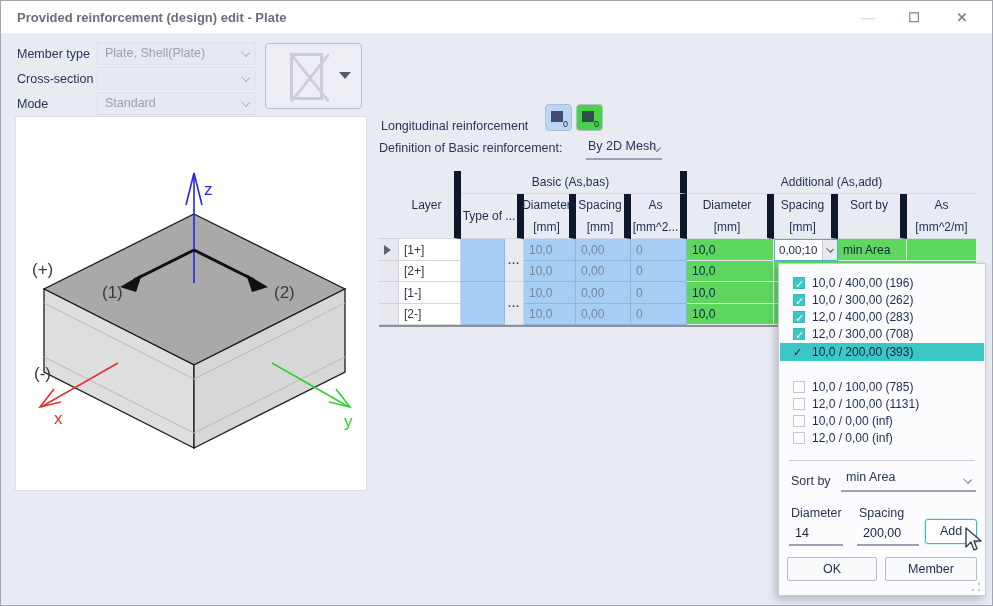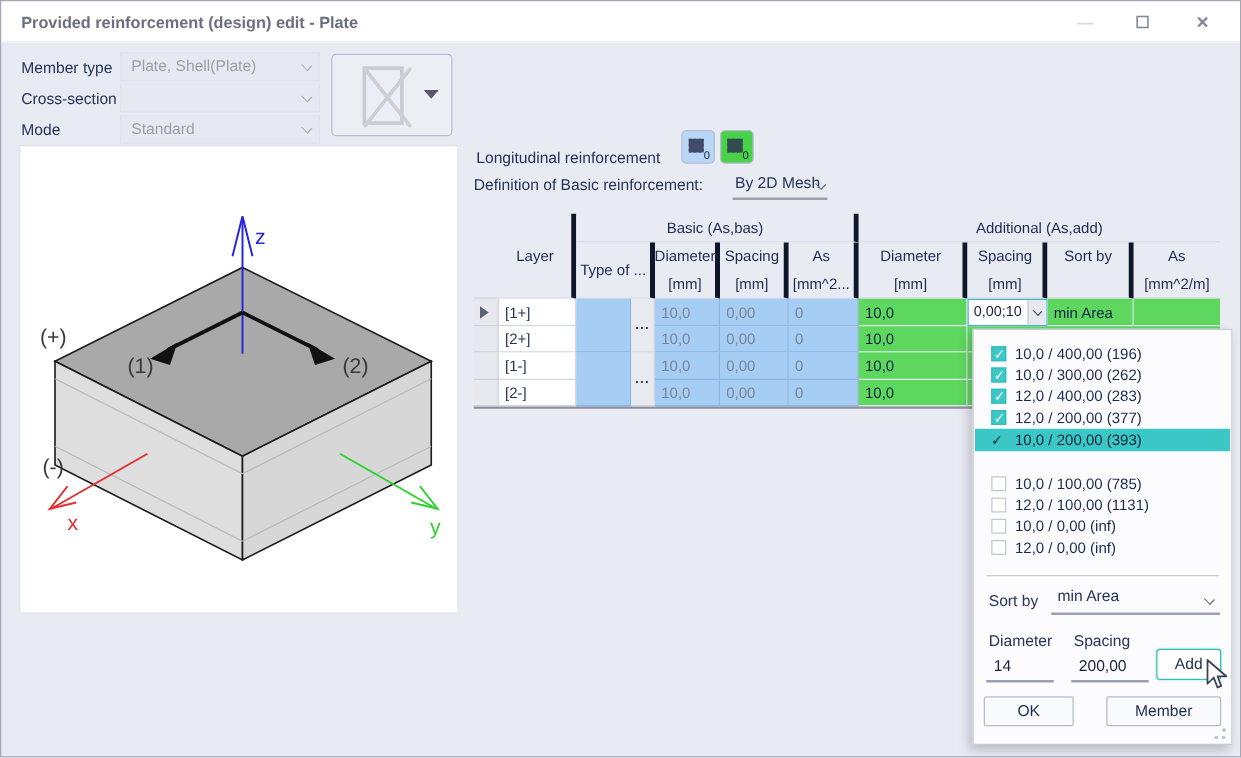--- a/index.html
+++ b/index.html
@@ -36,21 +36,21 @@
        repeating-linear-gradient(to bottom, #2c3550 0 2px, transparent 2px 4px),
        #2c3550; opacity:.85; }
   .iconbtn .cnt { position:absolute; right:3px; bottom:1px; font-size:9px; color:#17233f; }
   .combo-flat { border-bottom:2px solid #9aa0b2; font-size:12.5px; color:#27345a; }
   .combo-flat .fchev { border-color:#6a7184; }
   
   .rtable { left:378px; top:170px; display:grid;
     grid-template-columns:20px 62px 44px 19px 52px 55px 56px 87px 64px 69px 69px;
     grid-template-rows:23px 22px 23px 22px 21px 22px 21px;
     border-bottom:2px solid #8d919e; }
-  .hc { font-size:12px; color:#1e2c52; display:flex; align-items:center; justify-content:center; border-right:4px solid #0f172a; border-bottom:1px solid #d8dbe6; background:#e9ebf3; }
+  .hc { font-size:12px; color:#1e2c52; display:flex; align-items:center; justify-content:center; border-right:7px solid #0f172a; border-bottom:1px solid #d8dbe6; background:#e9ebf3; }
   .hc.nob { border-bottom:none; }
   .sel { background:#e7e9ef; border-right:1px solid #cfd2de; border-bottom:1px solid #cfd2de; position:relative; }
   .sel .tri { position:absolute; left:5px; top:6px; width:0; height:0; border-top:5px solid transparent; border-bottom:5px solid transparent; border-left:7px solid #5b6170; }
   .lay { background:#ffffff; border-right:1px solid #d3d6e1; border-bottom:1px solid #d3d6e1; font-size:12px; color:#2a3550; display:flex; align-items:center; padding-left:5px; }
   .bc { background:#a6cdf3; border-right:1px solid #8db6e2; border-bottom:1px solid #8db6e2; font-size:12px; color:#7b8498; display:flex; align-items:center; padding-left:5px; }
   .gc { background:#5dd75d; border-right:1px solid #e2e6ee; border-bottom:1px solid #e2e6ee; font-size:12px; color:#13234a; display:flex; align-items:center; padding-left:5px; }
   .dots { background:#e9eaf0; border-right:1px solid #d3d6e1; border-bottom:1px solid #d3d6e1; display:flex; align-items:center; justify-content:center; font-size:11px; font-weight:bold; color:#3c4356; letter-spacing:1px; }
   .cbox { background:#ffffff; border:1px solid #49b4c9; font-size:11.5px; color:#17233f; display:flex; align-items:center; padding-left:4px; position:relative; }
   .cbox .btn { position:absolute; right:0; top:0; bottom:0; width:15px; background:#e7e9ef; border-left:1px solid #c9ccd8; }
   .cbox .btn:after { content:""; position:absolute; left:4px; top:8px; width:5px; height:5px; border-right:1.5px solid #3c4458; border-bottom:1.5px solid #3c4458; transform:rotate(45deg) scale(1,.8); margin-top:-2px; }
@@ -217,42 +217,42 @@
     <div class="gc" style="grid-column:8; grid-row:6; color:#10224a">10,0</div>
     <div class="gc" style="grid-column:9/12; grid-row:6; border-right:none"></div>
     <div class="gc" style="grid-column:8; grid-row:7; color:#10224a">10,0</div>
     <div class="gc" style="grid-column:9/12; grid-row:7; border-right:none"></div>
   </div>
 
   <div class="abs panel">
     <div class="ditem checked" style="top:10px"><span class="cb"><i>✓</i></span><span>10,0 / 400,00 (196)</span></div>
     <div class="ditem checked" style="top:27px"><span class="cb"><i>✓</i></span><span>10,0 / 300,00 (262)</span></div>
     <div class="ditem checked" style="top:44px"><span class="cb"><i>✓</i></span><span>12,0 / 400,00 (283)</span></div>
-    <div class="ditem checked" style="top:61px"><span class="cb"><i>✓</i></span><span>12,0 / 200,00 (377)</span></div>
+    <div class="ditem checked" style="top:61px"><span class="cb"><i>✓</i></span><span>12,0 / 300,00 (708)</span></div>
     <div class="ditem active" style="top:79px"><span class="ck">✓</span><span>10,0 / 200,00 (393)</span></div>
     <div class="ditem" style="top:114px"><span class="cb"></span><span>10,0 / 100,00 (785)</span></div>
     <div class="ditem" style="top:131px"><span class="cb"></span><span>12,0 / 100,00 (1131)</span></div>
     <div class="ditem" style="top:148px"><span class="cb"></span><span>10,0 / 0,00 (inf)</span></div>
     <div class="ditem" style="top:165px"><span class="cb"></span><span>12,0 / 0,00 (inf)</span></div>
 
     <div style="position:absolute; left:10px; right:10px; top:196px; border-top:1px solid #c7cad9"></div>
 
     <div class="plabel" style="left:12px; top:210px">Sort by</div>
     <div class="combo-flat" style="position:absolute; left:62px; top:206px; width:135px; height:22px; padding-left:5px">
       <span>min Area</span>
       <span class="fchev" style="right:5px; top:8px"></span>
     </div>
 
     <div class="plabel" style="left:12px; top:242px">Diameter</div>
     <div class="plabel" style="left:80px; top:242px">Spacing</div>
     <div class="pinput" style="left:10px; top:262px; width:54px; height:20px">14</div>
     <div class="pinput" style="left:78px; top:262px; width:62px; height:20px">200,00</div>
     <div class="btn-add" style="left:146px; top:255px; width:52px; height:25px; line-height:23px; box-shadow:0 0 0 1px #d6f2f2">Add</div>
 
-    <div class="btn-std" style="left:8px; top:293px; width:72px; height:24px; line-height:22px">OK</div>
+    <div class="btn-std" style="left:8px; top:293px; width:90px; height:24px; line-height:22px">OK</div>
     <div class="btn-std" style="left:106px; top:293px; width:92px; height:24px; line-height:22px">Member</div>
     <div class="grip"></div>
   </div>
 
   <svg class="abs" style="left:963px; top:526px; z-index:9" width="20" height="26" viewBox="0 0 20 26">
     <path d="M2,1 L2,20 L7,15 L10,23 L13,21.7 L10,14 L17,14 Z" fill="#ffffff" stroke="#3c4150" stroke-width="1.4" stroke-linejoin="round"></path>
   </svg>
 
 </div>
 

